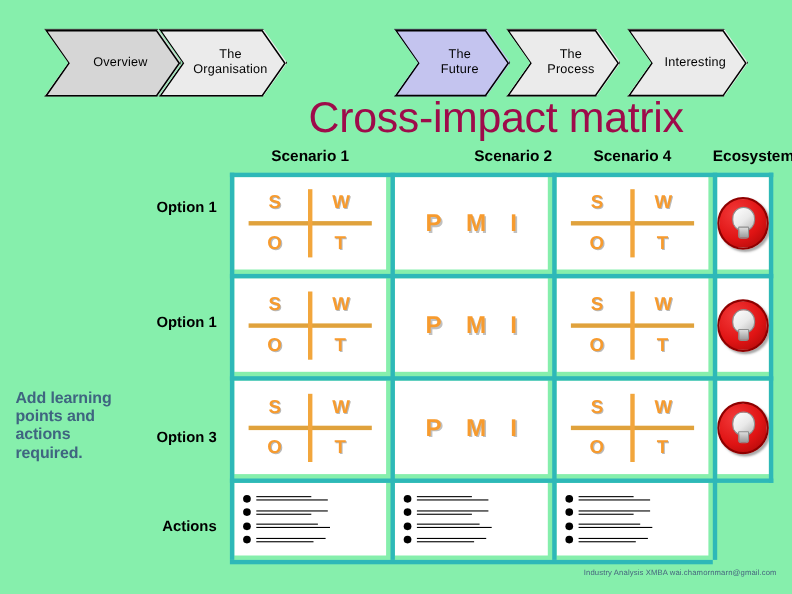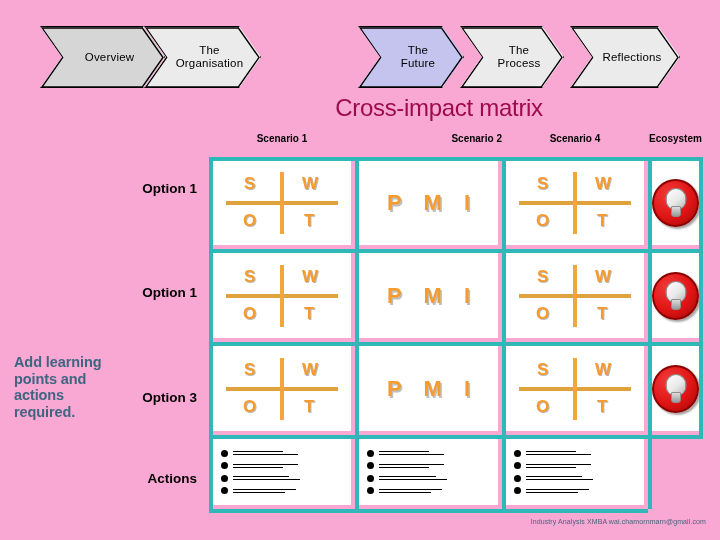--- a/index.html
+++ b/index.html
@@ -5,21 +5,21 @@
   html, body {
     margin: 0; padding: 0;
     width: 720px; height: 540px;
     background: #ffffff;
     font-family: "Liberation Sans", sans-serif;
     overflow: hidden;
   }
   #slide {
     position: relative;
     width: 720px; height: 540px;
-    background: #f9a8d4;
+    background: #86efac;
   }
 
   
   #nav {
     position: absolute;
     left: 40px; top: 26px;
     width: 650px; height: 62px;
   }
   .chev {
     position: absolute;
@@ -65,40 +65,40 @@
     line-height: 16.5px;
     font-weight: bold;
     margin: 0 0 16px 0;
     white-space: pre-line;
     letter-spacing: -0.1px;
   }
 
   
   #title {
     position: absolute;
-    left: 194px; top: 92px;
+    left: 206px; top: 92px;
     width: 490px;
     text-align: center;
     color: #9e0b4a;
-    font-size: 24px;
+    font-size: 39px;
     line-height: 32px;
     letter-spacing: -0.3px;
   }
 
   
   #col-headers {
     position: absolute;
     left: 209px; top: 133px;
     width: 494px;
     height: 18px;
   }
   .col-head {
     position: absolute;
     top: 0;
-    font-size: 10px;
+    font-size: 14px;
     font-weight: bold;
     color: #000000;
     text-align: center;
   }
 
   
   #matrix {
     position: absolute;
     left: 209px; top: 157px;
     width: 494px;
@@ -271,21 +271,21 @@
         </svg>
       </div>
       <div class="chev" style="left: 420px; width: 104px; z-index: 6;">
         <span class="chev-label">The
 Process</span>
         <svg class="chev-outline" viewBox="0 0 104 62" preserveAspectRatio="none">
           <path d="M1,1 L82,1 L103,31 L82,61 L1,61 L22,31 Z" fill="none" stroke="#000000" stroke-width="1.4"></path>
         </svg>
       </div>
       <div class="chev" style="left: 530px; width: 110px; z-index: 5;">
-        <span class="chev-label">Reflections</span>
+        <span class="chev-label">Interesting</span>
         <svg class="chev-outline" viewBox="0 0 110 62" preserveAspectRatio="none">
           <path d="M1,1 L88,1 L109,31 L88,61 L1,61 L22,31 Z" fill="none" stroke="#000000" stroke-width="1.4"></path>
         </svg>
       </div>
     </div>
 
   <div id="sidebar" style="position: absolute; height: 330px;">
       <p class="side-para" style="position: absolute; top: 250px; left: 0px;">Add learning
 points and
 actions

